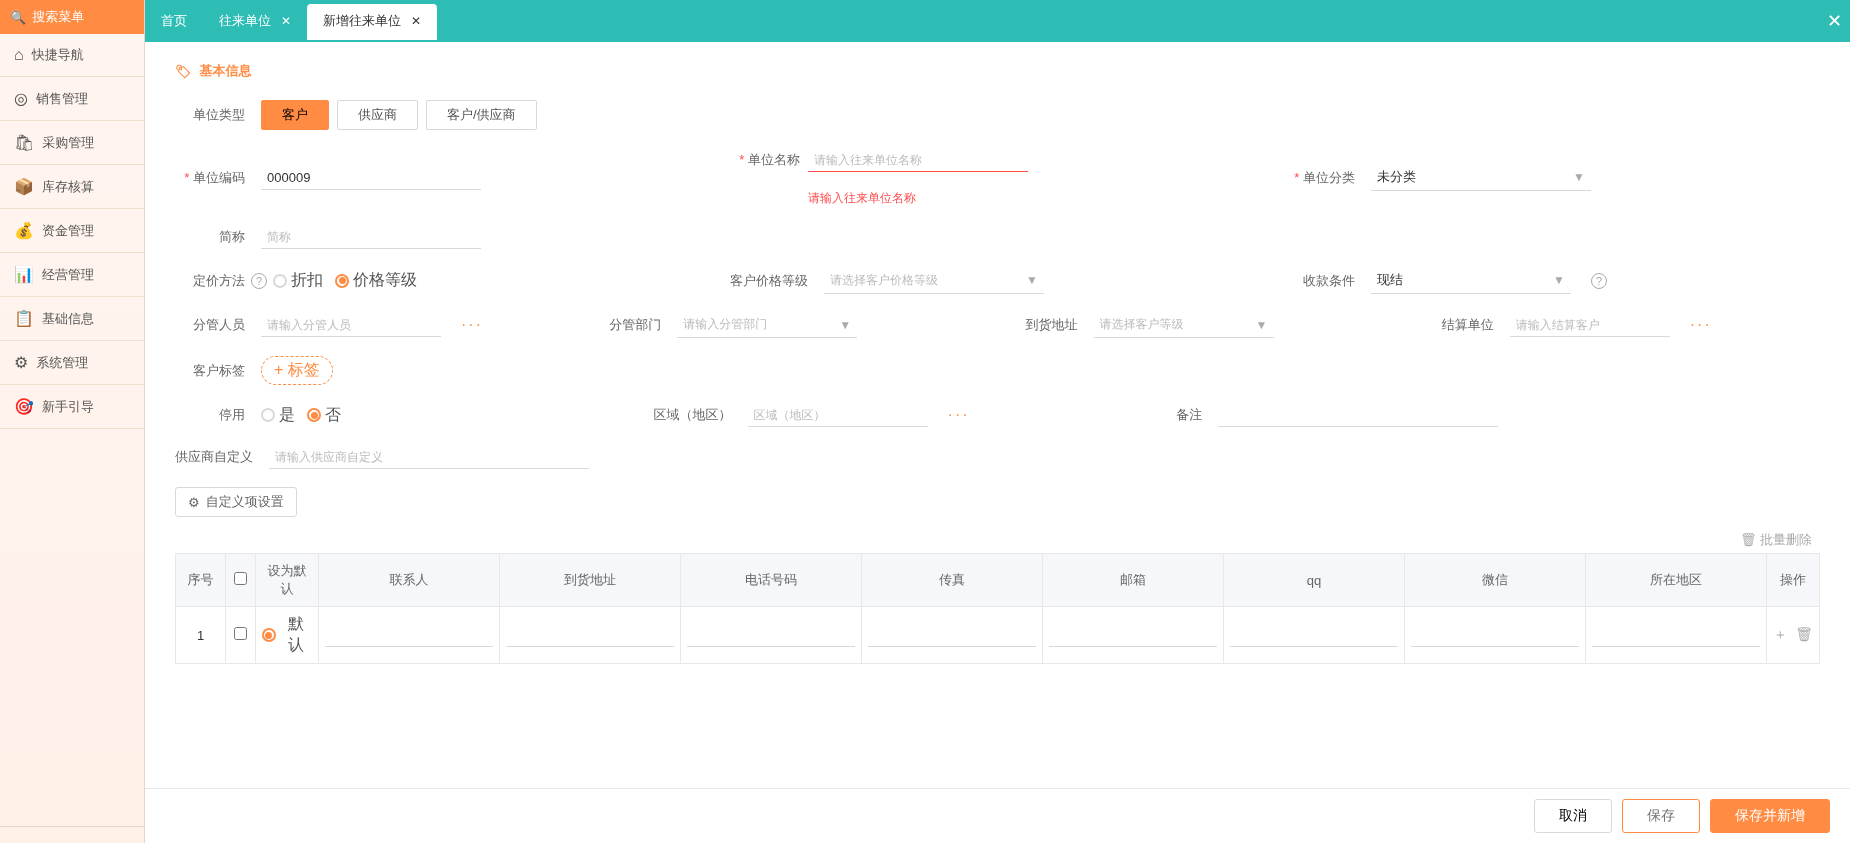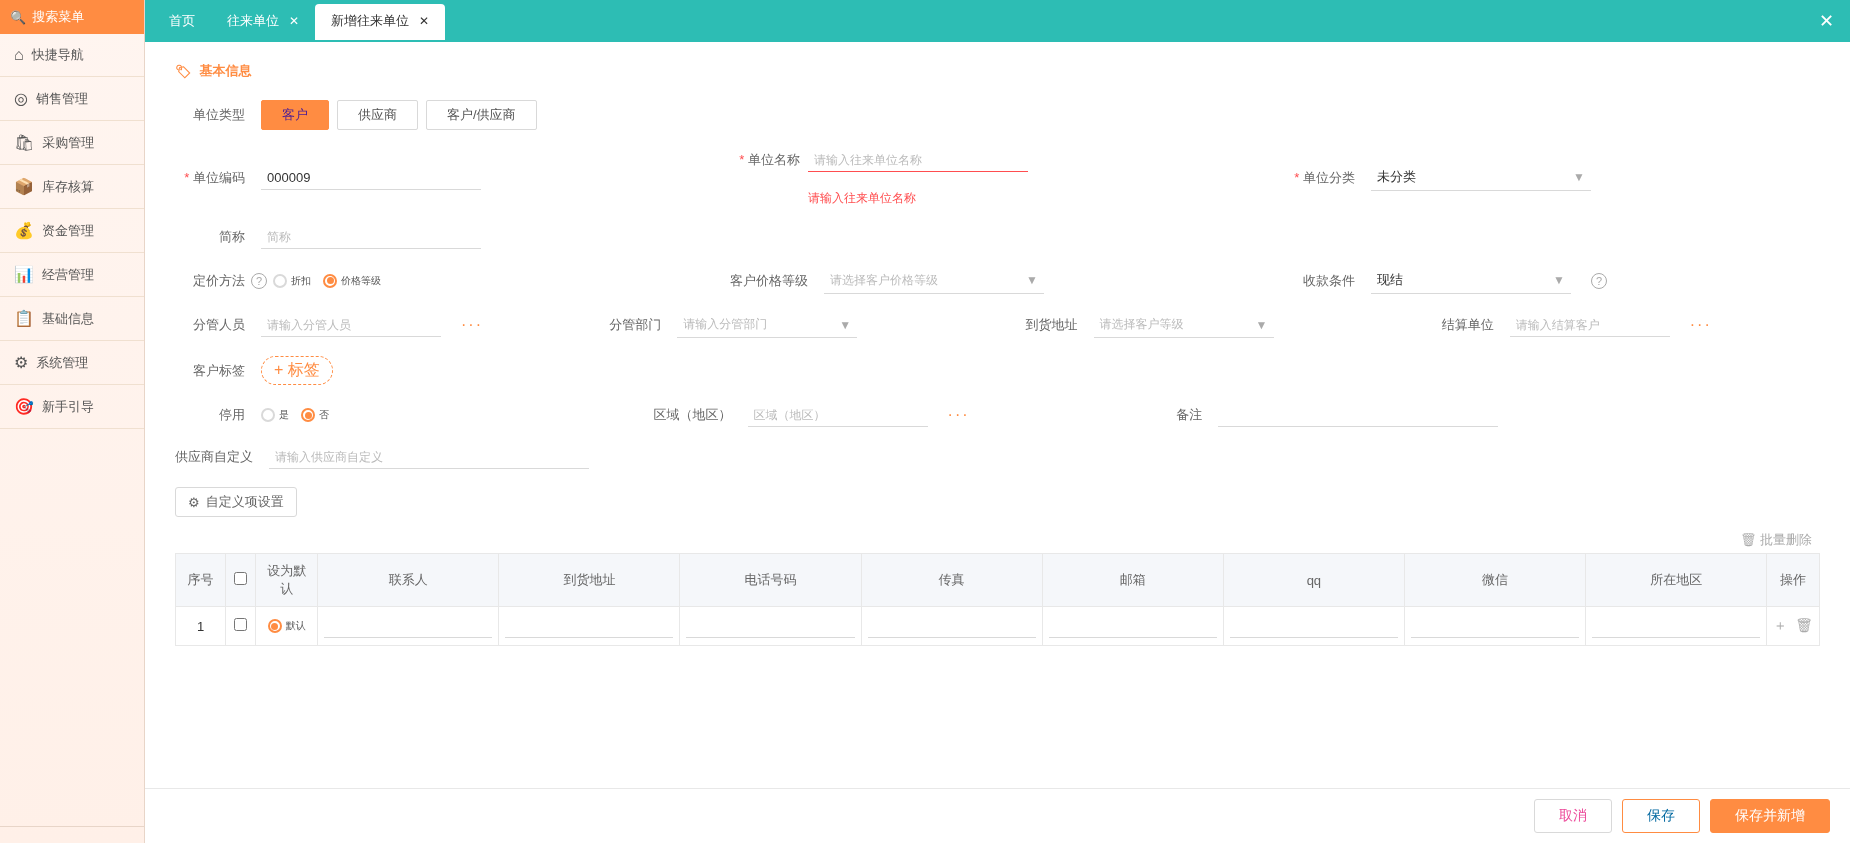--- a/index.html
+++ b/index.html
@@ -47,21 +47,21 @@
       display: flex;
       flex-direction: column;
       overflow: hidden;
     }
 
     
     .tab-bar {
       background: #2dbdb4;
       display: flex;
       align-items: center;
-      padding: 0 8px;
+      padding: 0 0;
       height: 42px;
       flex-shrink: 0;
     }
     .tab {
       display: flex;
       align-items: center;
       gap: 6px;
       padding: 8px 16px;
       cursor: pointer;
       color: white;
@@ -139,21 +139,21 @@
       border: 1px solid #d9d9d9;
       background: white;
       cursor: pointer;
       border-radius: 2px;
       font-size: 13px;
       color: #555;
     }
     .btn-type.active {
       background: #ff8c42;
       border-color: #ff8c42;
-      color: #4c1d95;
+      color: #000000;
     }
 
     
     .select-wrap {
       display: flex;
       align-items: center;
       flex: 1;
       border-bottom: 1px solid #d9d9d9;
       position: relative;
       padding: 4px 6px;
@@ -180,21 +180,21 @@
       border: 2px solid #d9d9d9;
       display: flex; align-items: center; justify-content: center;
     }
     .radio-circle.checked { border-color: #ff8c42; }
     .radio-circle.checked::after {
       content: '';
       width: 7px; height: 7px;
       border-radius: 50%;
       background: #ff8c42;
     }
-    .radio-label { color: #555; font-size: 10px; }
+    .radio-label { color: #555; font-size: 16px; }
 
     
     .more-btn {
       color: #ff8c42;
       cursor: pointer;
       font-size: 16px;
       padding: 0 4px;
       letter-spacing: 2px;
     }
 
@@ -232,22 +232,22 @@
       gap: 10px;
       flex-shrink: 0;
     }
     .btn {
       padding: 7px 24px;
       border-radius: 3px;
       cursor: pointer;
       font-size: 14px;
       border: 1px solid #d9d9d9;
     }
-    .btn-cancel { background: white; color: #ec4899; }
-    .btn-save { background: white; color: #0369a1; border-color: #ff8c42; }
+    .btn-cancel { background: white; color: #000000; }
+    .btn-save { background: white; color: #737373; border-color: #ff8c42; }
     .btn-save-new { background: #ff8c42; color: white; border-color: #ff8c42; }
 
     
     .table-container { margin-top: 10px; }
     .batch-delete {
       text-align: right;
       padding: 4px 8px;
       color: #aaa;
       font-size: 12px;
       cursor: pointer;

